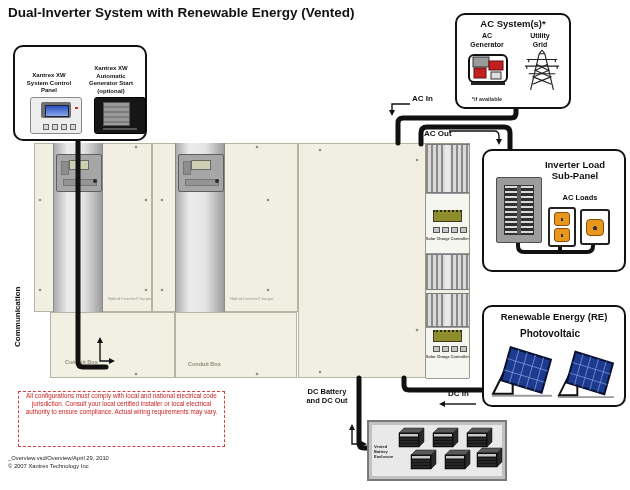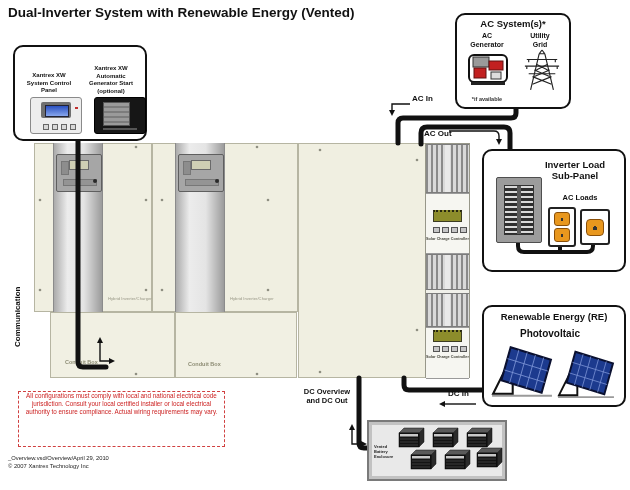--- a/index.html
+++ b/index.html
@@ -134,21 +134,21 @@
         <circle cx="257" cy="374" r="1.3"></circle>
       <circle cx="320" cy="150" r="1.3"></circle>
         <circle cx="320" cy="372" r="1.3"></circle>
       <circle cx="417" cy="160" r="1.3"></circle>
         <circle cx="417" cy="330" r="1.3"></circle>
     </g>
   </svg>
 
   <div class="wl" style="left:412px;top:94px">AC In</div>
   <div class="wl" style="left:424px;top:129px">AC Out</div>
-  <div class="wl pre ctr" style="left:292px;top:387px;width:70px;font-size:7.5px">DC Overview
+  <div class="wl pre ctr" style="left:292px;top:387px;width:70px;font-size:7.5px">DC Battery
 and DC Out</div>
   <div class="wl" style="left:448px;top:389px">DC In</div>
   <div class="wl" style="left:13px;top:347px;transform:rotate(-90deg);transform-origin:0 0;width:110px">Communication</div>
 
   <div class="box" style="left:13px;top:45px;width:130px;height:92px">
     <div class="devlabel pre" style="left:4px;top:25px;width:60px">Xantrex XW
 System Control
 Panel</div>
     <div class="devlabel pre" style="left:66px;top:18px;width:60px">Xantrex XW
 Automatic

